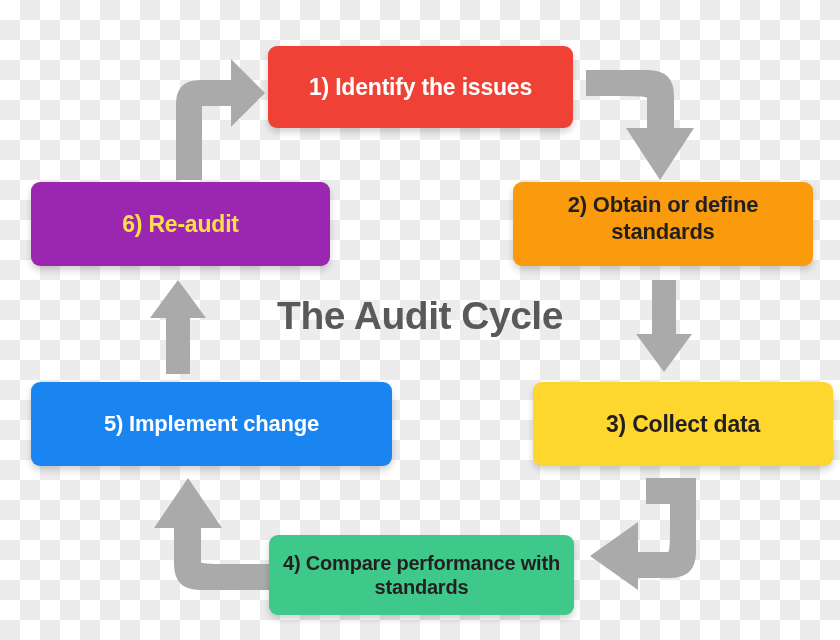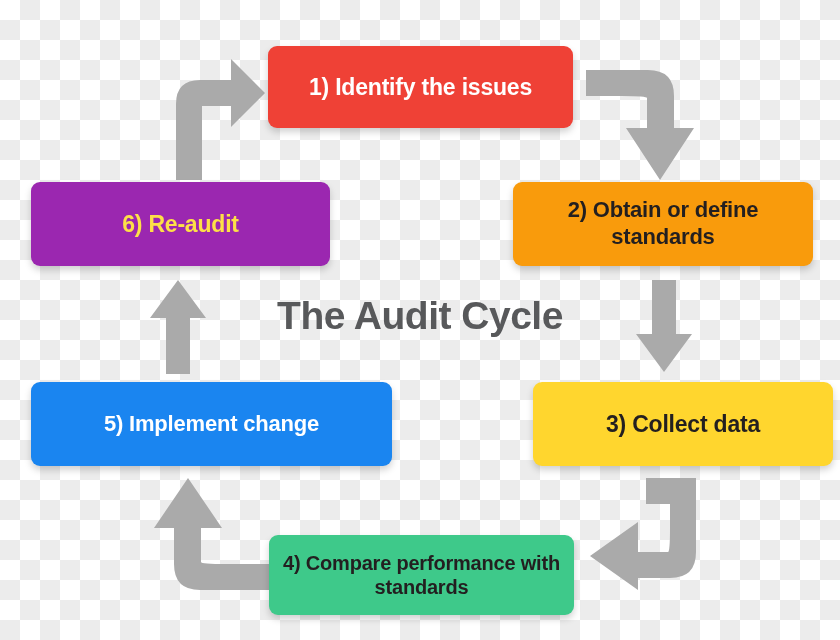--- a/index.html
+++ b/index.html
@@ -34,21 +34,21 @@
     justify-content: center;
     text-align: center;
     font-weight: bold;
     line-height: 1.22;
     letter-spacing: -0.2px;
     box-sizing: border-box;
     padding: 20px 10px;
   }
 
   #node1 { left: 268px; top: 46px;  width: 305px; height: 82px;  font-size: 23px; }
-  #node2 { left: 513px; top: 182px; width: 300px; height: 84px;  font-size: 22px; }
+  #node2 { left: 513px; top: 182px; width: 300px; height: 84px;  font-size: 22px; align-items: flex-end; }
   #node3 { left: 513px; top: 382px; width: 300px; height: 84px;  font-size: 23px; margin-left: 20px; }
   #node4 { left: 269px; top: 518px; width: 305px; height: 80px;  font-size: 20px; margin-top: 17px; }
   #node5 { left: 31px;  top: 382px; width: 361px; height: 84px;  font-size: 22px; }
   #node6 { left: 31px;  top: 182px; width: 299px; height: 84px;  font-size: 23px; }
 
   #title {
     position: absolute;
     left: 0;
     top: 294px;
     width: 840px;

